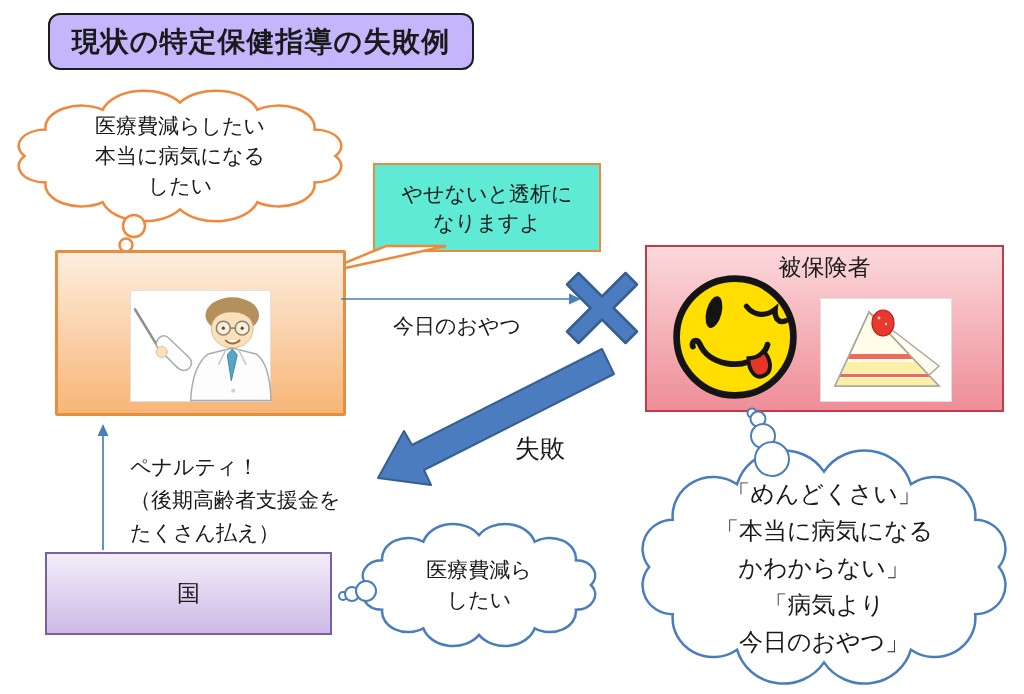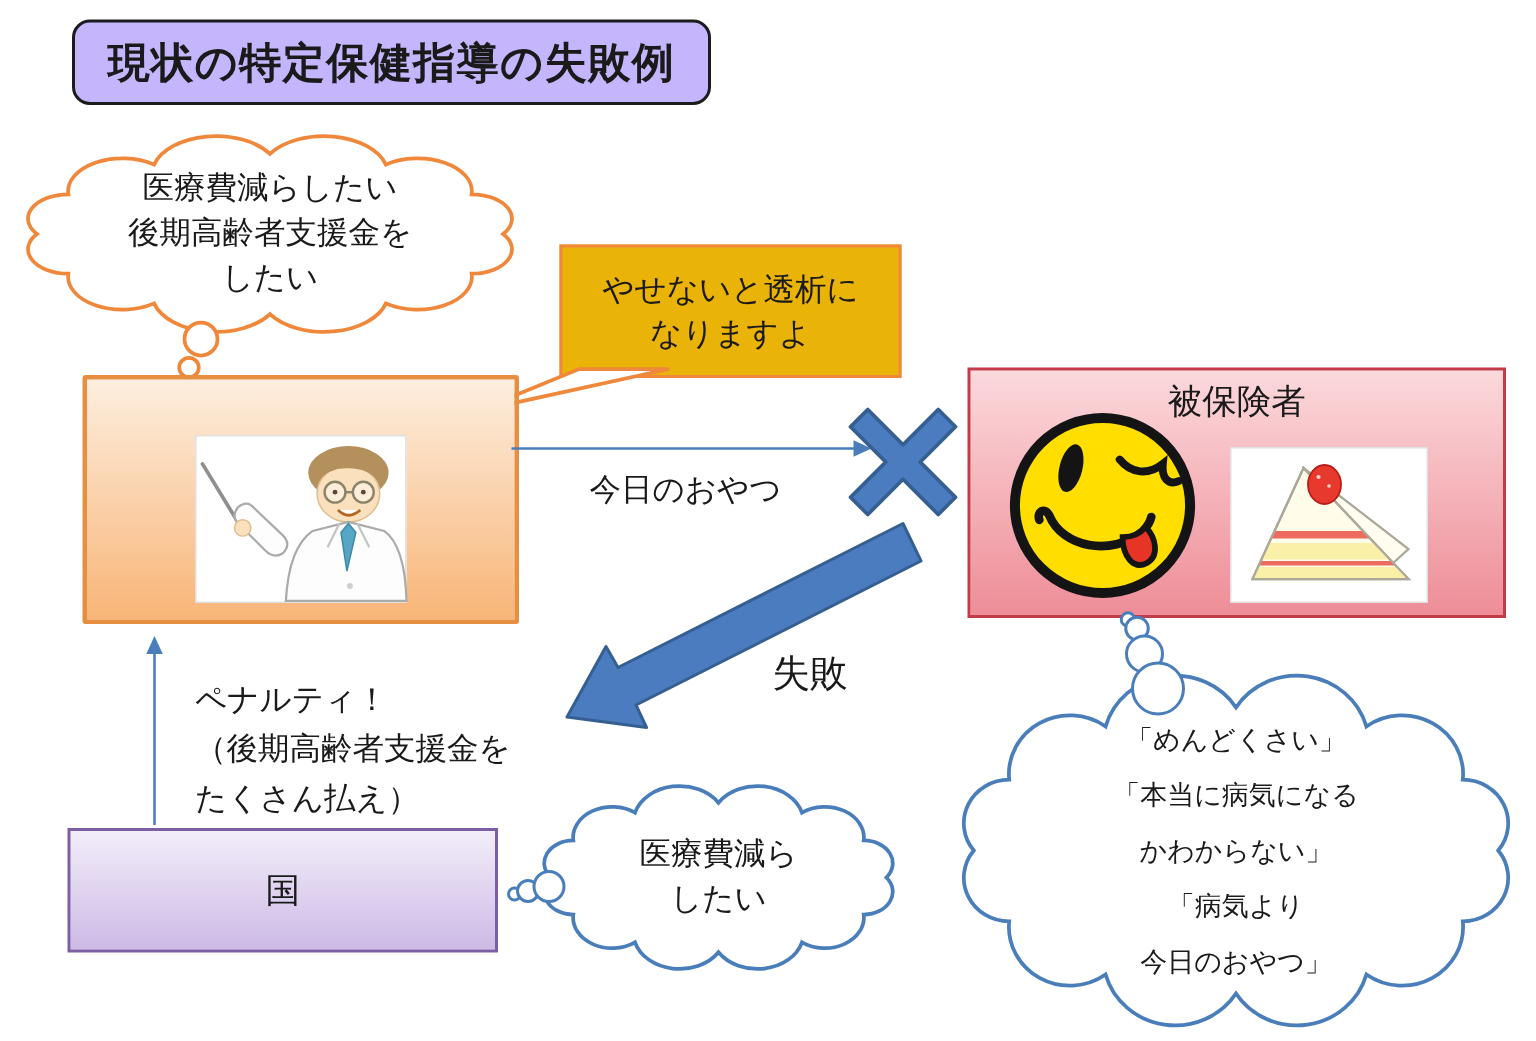--- a/index.html
+++ b/index.html
@@ -10,23 +10,23 @@
 
   .title-box{left:48px;top:13px;width:422px;height:53px;border:2.5px solid #1c1c1c;border-radius:12px;
              display:flex;align-items:center;justify-content:center;background:#c4b5fd;}
   .title-box span{font-size:28px;font-weight:600;letter-spacing:1px;}
 
   .cloud-wrap{pointer-events:none;}
   .cloud-svg{position:absolute;inset:0;width:100%;height:100%;}
   .cloud-text{position:absolute;inset:0;display:flex;flex-direction:column;align-items:center;
               justify-content:center;text-align:left;}
   .fs21 div{font-size:21px;line-height:30px;}
-  .fs22 div{font-size:18px;line-height:37px;}
+  .fs22 div{font-size:24px;line-height:37px;}
 
-  .speech-bubble{left:373px;top:163px;width:224px;height:85px;background:#eab308;border:2.5px solid #F0883B;
+  .speech-bubble{left:373px;top:163px;width:224px;height:85px;background:#5eead4;border:2.5px solid #F0883B;
                  display:flex;flex-direction:column;align-items:center;justify-content:center;text-align:center;}
   .speech-bubble div{font-size:21px;line-height:29px;}
 
   .insurer-box{left:55px;top:250px;width:285px;height:160px;border:3px solid #E78F41;border-radius:2px;
                background:linear-gradient(#FDEEDF,#F8B577);}
   .insured-box{left:645px;top:245px;width:355px;height:163px;border:2.5px solid #C23B49;
                background:linear-gradient(#FBD9DC,#EE8D97);}
   .gov-box{left:45px;top:552px;width:283px;height:79px;border:2.5px solid #7C5EA5;
            background:linear-gradient(#F2EDF9,#CDBAE6);display:flex;align-items:center;justify-content:center;}
   .box-label{display:block;text-align:center;font-size:23px;font-weight:500;margin-top:5px;}
@@ -47,21 +47,21 @@
   <div class="abs title-box">
     <span>現状の特定保健指導の失敗例</span>
   </div>
 
   <div class="abs cloud-wrap" style="left:12px;top:95px;width:336px;height:122px">
     <svg class="cloud-svg" viewBox="0 0 400 240" preserveAspectRatio="none">
       <path d="M385,120 A32,32 0 0 1 360,172 A43,43 0 0 1 292,211 A51,51 0 0 1 200,225 A51,51 0 0 1 108,211 A43,43 0 0 1 40,172 A32,32 0 0 1 15,120 A32,32 0 0 1 40,68 A43,43 0 0 1 108,29 A51,51 0 0 1 200,15 A51,51 0 0 1 292,29 A43,43 0 0 1 360,68 A32,32 0 0 1 385,120 Z" fill="#fff" stroke="#F0883B" stroke-width="2.5" vector-effect="non-scaling-stroke"></path>
     </svg>
     <div class="cloud-text fs21">
       <div>医療費減らしたい</div>
-      <div>後期高齢者支援金を</div>
+      <div>本当に病気になる</div>
       <div>したい</div>
     </div>
   </div>
   <svg class="abs" style="left:112px;top:212px" width="40" height="42">
     <circle cx="22" cy="14" r="11" fill="#fff" stroke="#F0883B" stroke-width="2.5"></circle>
     <circle cx="14" cy="33" r="6.5" fill="#fff" stroke="#F0883B" stroke-width="2.5"></circle>
   </svg>
 
   <div class="abs speech-bubble">
     <div>やせないと透析に</div>

